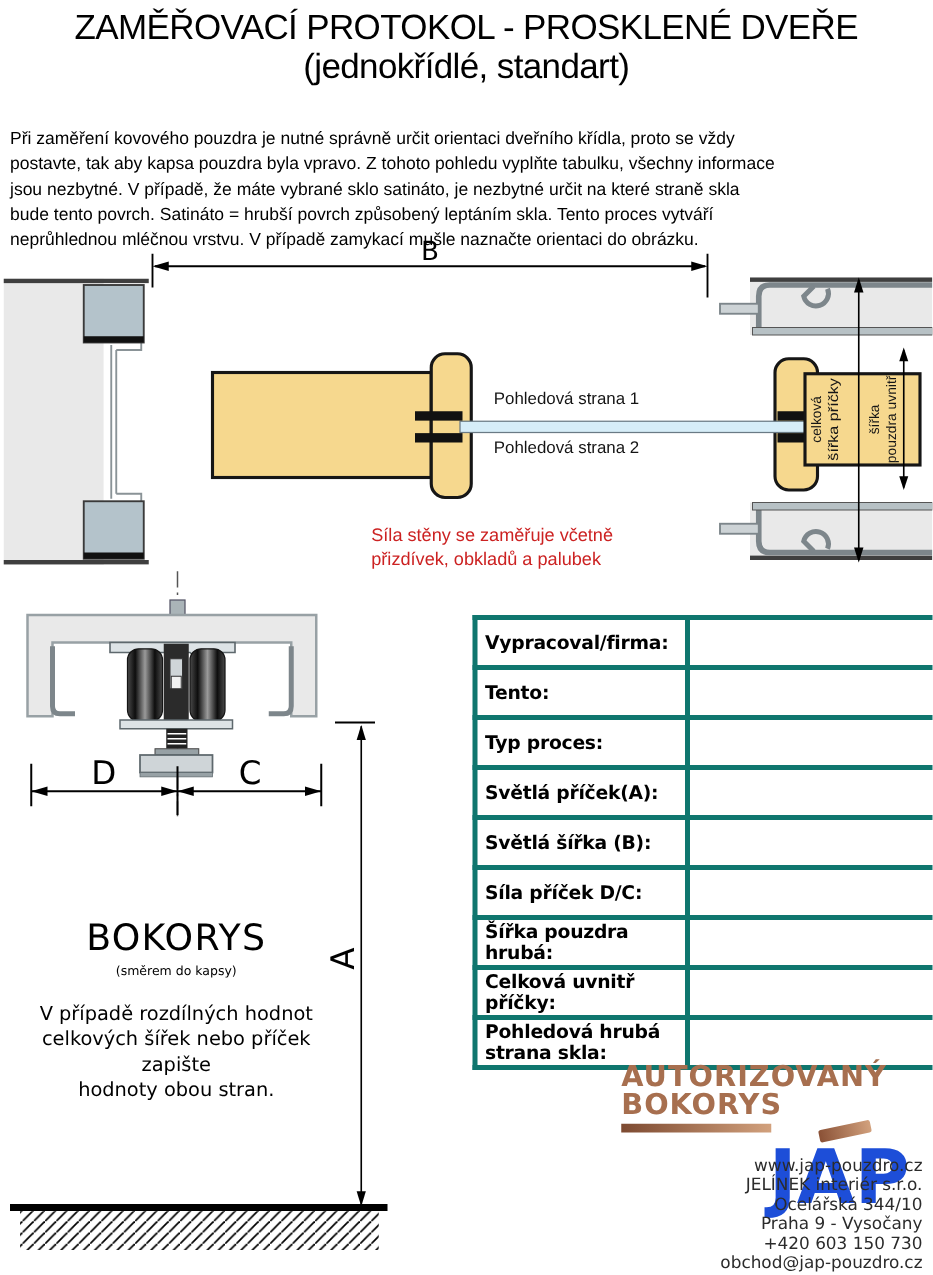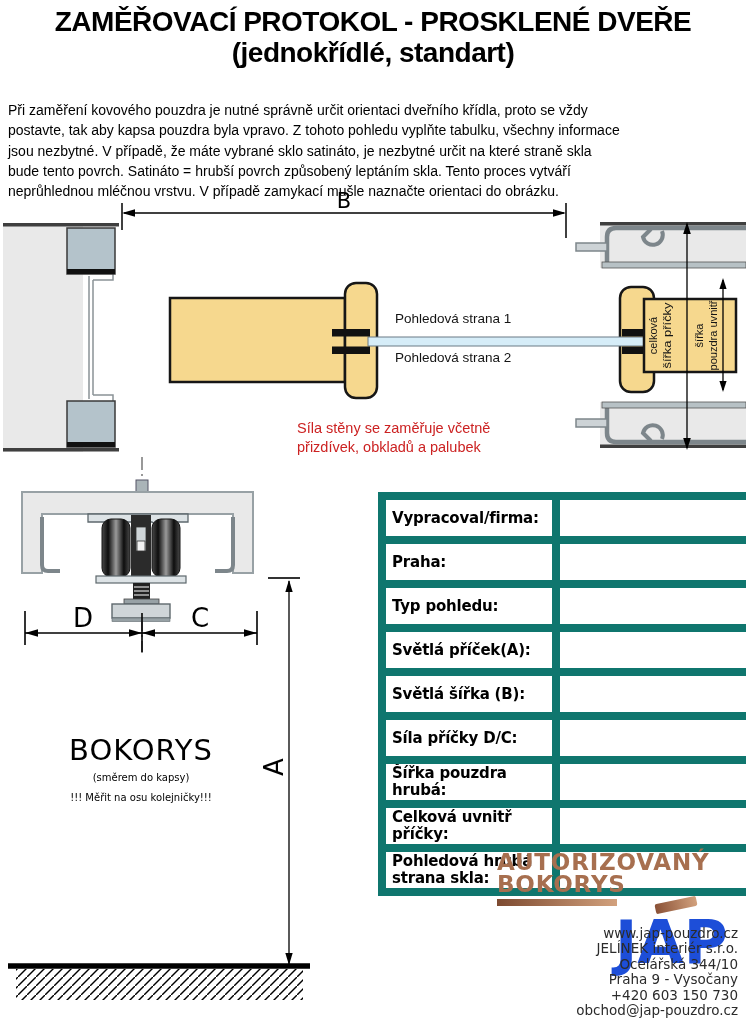--- a/index.html
+++ b/index.html
@@ -2,21 +2,21 @@
 <html><head>
 <meta charset="utf-8">
 <style>
   html,body{margin:0;padding:0;}
   body{
     width:746px;height:1020px;background:#ffffff;position:relative;overflow:hidden;
     font-family:"Liberation Sans",sans-serif;color:#000;
   }
   .title{
     position:absolute;top:6px;left:0;width:746px;text-align:center;
-    font-weight:bold;font-size:28px;line-height:31px;letter-spacing:-0.5px;
+    font-weight:normal;font-size:28px;line-height:31px;letter-spacing:-0.5px;
     white-space:pre-line;
   }
   .intro{
     position:absolute;top:100px;left:8px;width:734px;
     font-size:14px;line-height:20.3px;white-space:pre-line;
   }
   .svg-abs{position:absolute;left:0;}
   #plan-svg{top:190px;}
   #side-svg{top:455px;}
   .side-label{font-size:13.5px;fill:#141414;font-family:"Liberation Sans",sans-serif;}
@@ -29,21 +29,21 @@
     font-family:"DejaVu Sans",sans-serif;
   }
   .bokorys-title{font-size:29px;letter-spacing:1px;line-height:35px;}
   .bokorys-sub{font-size:10px;line-height:19.5px;}
   .bokorys-note{margin-top:13px;font-size:15.5px;line-height:20.5px;white-space:pre-line;}
   .form-table{
     position:absolute;left:378px;top:492px;width:358px;
     border-collapse:collapse;table-layout:fixed;
     border:3px solid #000;font-family:"DejaVu Sans",sans-serif;
   }
-  .form-table td{border:8px solid #0f766e;height:34px;overflow:hidden;}
+  .form-table td{border:4px solid #0f766e;height:34px;overflow:hidden;}
   .form-table td.flabel{
     width:158px;font-weight:bold;font-size:15px;line-height:17px;
     letter-spacing:-0.2px;padding:1px 2px 1px 6px;vertical-align:middle;
   }
   .form-table td.fvalue{width:196px;}
   .badge{
     position:absolute;left:497px;font-family:"DejaVu Sans",sans-serif;
     font-weight:bold;font-size:23px;line-height:22px;letter-spacing:0.8px;color:#a76f4f;
   }
   #badge1{top:851px;}
@@ -217,47 +217,49 @@
   </g>
   <text class="dim-big" transform="translate(283,312) rotate(-90)" text-anchor="middle">A</text>
 
   <line x1="8" y1="511" x2="310" y2="511" stroke="#000" stroke-width="5.5"></line>
   <rect x="16" y="514" width="287" height="31" fill="url(#hatch)"></rect>
 </svg>
 
 <div class="bokorys">
   <div class="bokorys-title">BOKORYS</div>
   <div class="bokorys-sub">(směrem do kapsy)</div>
-  <div class="bokorys-sub">!!! Měřit na osu kolejničky!!!</div>
+  <div class="bokorys-note">V případě rozdílných hodnot
+celkových šířek nebo příček zapište
+hodnoty obou stran.</div>
 </div>
 
 <table class="form-table">
   <tbody>
       <tr>
     <td class="flabel">Vypracoval/firma:</td>
     <td class="fvalue"></td>
   </tr>
   <tr>
-    <td class="flabel">Praha:</td>
-    <td class="fvalue"></td>
-  </tr>
-  <tr>
-    <td class="flabel">Typ pohledu:</td>
+    <td class="flabel">Tento:</td>
+    <td class="fvalue"></td>
+  </tr>
+  <tr>
+    <td class="flabel">Typ proces:</td>
     <td class="fvalue"></td>
   </tr>
   <tr>
     <td class="flabel">Světlá příček(A):</td>
     <td class="fvalue"></td>
   </tr>
   <tr>
     <td class="flabel">Světlá šířka (B):</td>
     <td class="fvalue"></td>
   </tr>
   <tr>
-    <td class="flabel">Síla příčky D/C:</td>
+    <td class="flabel">Síla příček D/C:</td>
     <td class="fvalue"></td>
   </tr>
   <tr>
     <td class="flabel">Šířka pouzdra hrubá:</td>
     <td class="fvalue"></td>
   </tr>
   <tr>
     <td class="flabel">Celková uvnitř příčky:</td>
     <td class="fvalue"></td>
   </tr>

